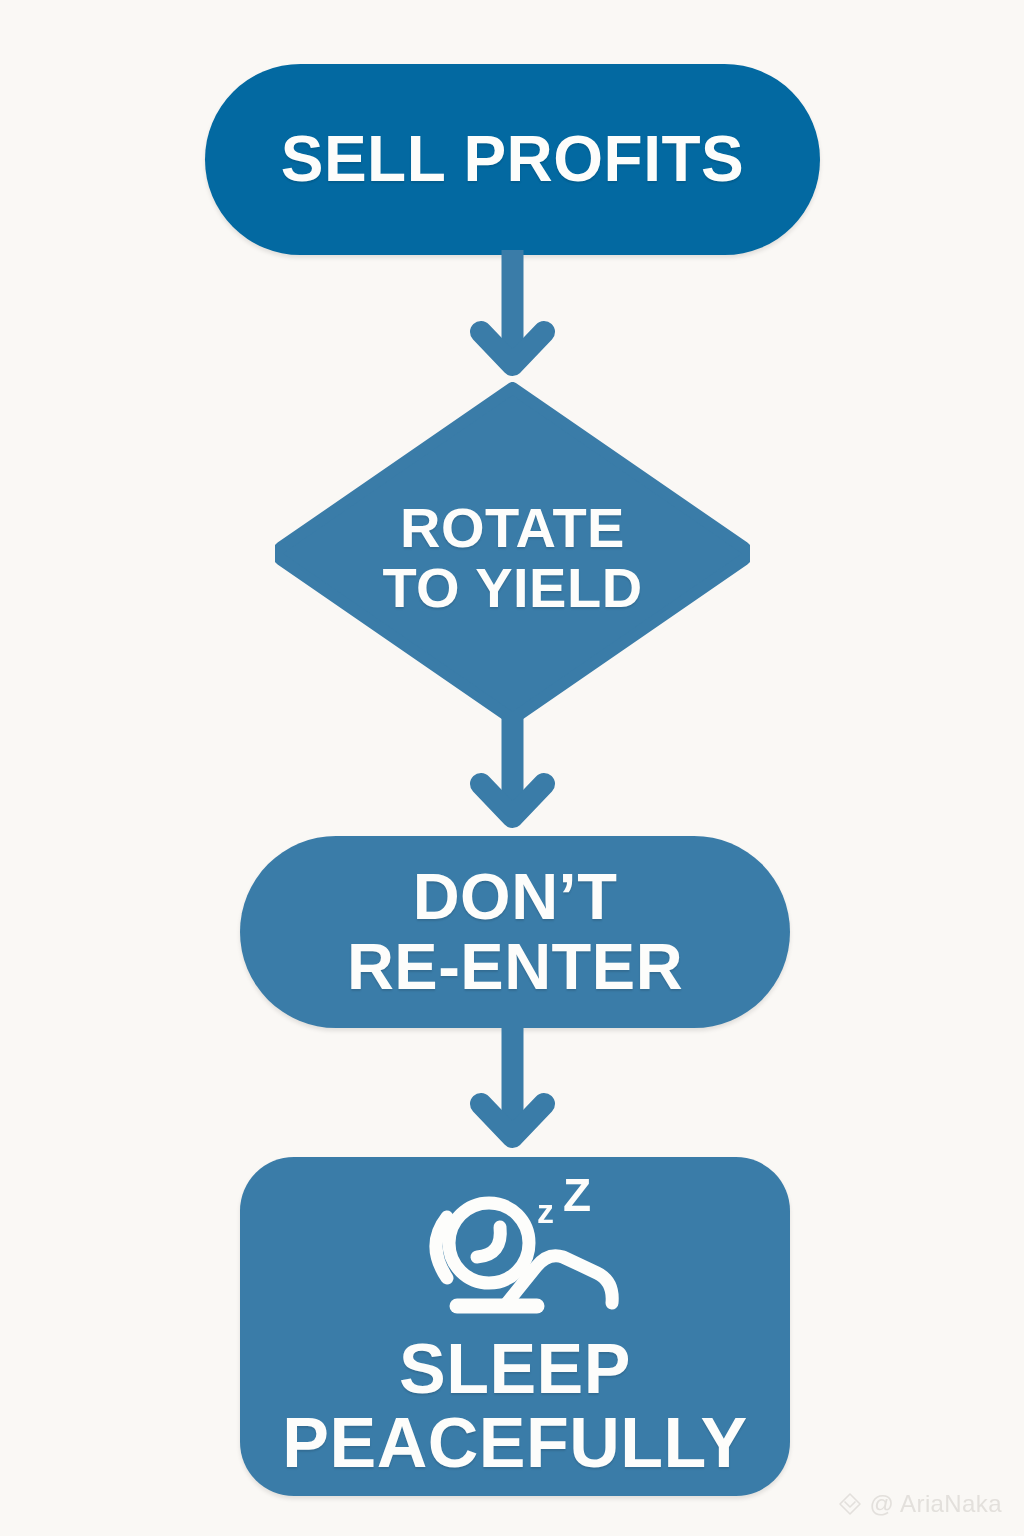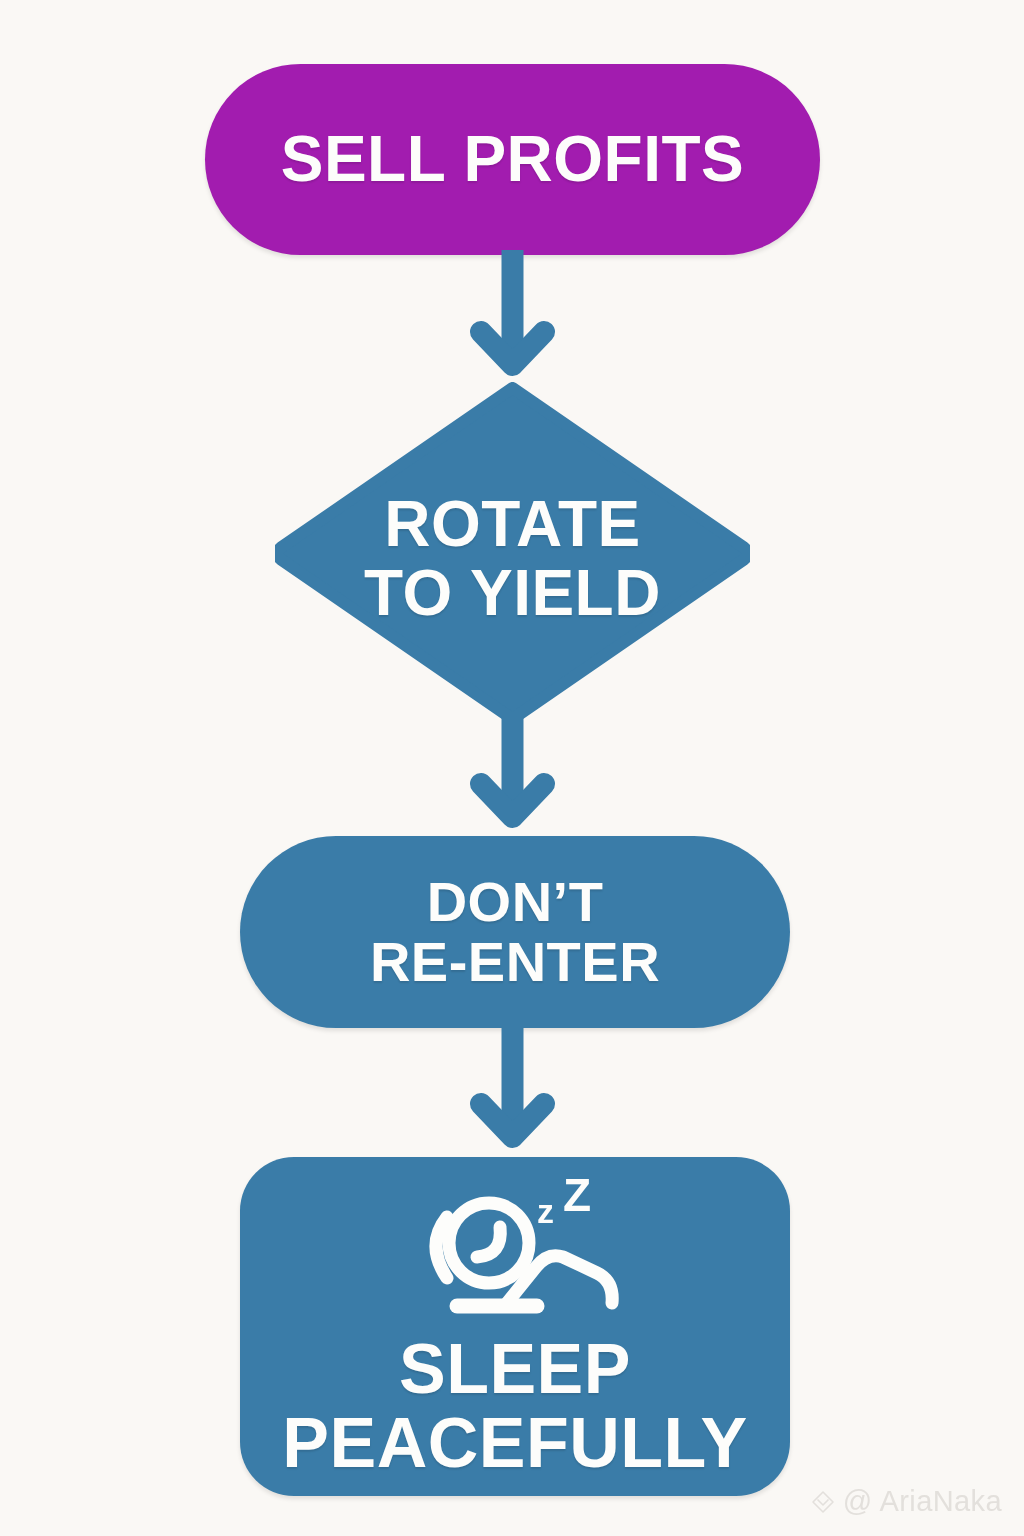--- a/index.html
+++ b/index.html
@@ -34,21 +34,21 @@
     user-select: none;
   }
 
   
   #node-sell-profits {
     position: absolute;
     left: 205px;
     top: 64px;
     width: 615px;
     height: 191px;
-    background: #a21caf;
+    background: #0369a1;
     border-radius: 96px;
     display: flex;
     align-items: center;
     justify-content: center;
     box-shadow: 0 3px 4px rgba(0,0,0,0.10);
   }
   #node-sell-profits .node-text { font-size: 64px; }
 
   
   #node-rotate-yield {
@@ -63,39 +63,39 @@
     left: 0; top: 0;
     width: 100%;
     height: 100%;
   }
   #node-rotate-yield .node-text {
     position: absolute;
     left: 0;
     top: 50%;
     width: 100%;
     transform: translateY(-46%);
-    font-size: 64px;
+    font-size: 56px;
     line-height: 1.08;
   }
 
   
   #node-dont-reenter {
     position: absolute;
     left: 240px;
     top: 836px;
     width: 550px;
     height: 192px;
     background: #3a7ca8;
     border-radius: 96px;
     display: flex;
     align-items: center;
     justify-content: center;
     box-shadow: 0 3px 4px rgba(0,0,0,0.10);
   }
-  #node-dont-reenter .node-text { font-size: 56px; line-height: 1.08; }
+  #node-dont-reenter .node-text { font-size: 65px; line-height: 1.08; }
 
   
   #node-sleep-peacefully {
     position: absolute;
     left: 240px;
     top: 1157px;
     width: 550px;
     height: 339px;
     background: #3a7ca8;
     border-radius: 54px;
@@ -126,21 +126,21 @@
 
   
   #watermark {
     position: absolute;
     right: 22px;
     bottom: 18px;
     display: flex;
     align-items: center;
     gap: 7px;
     color: #e3e0dc;
-    font-size: 29px;
+    font-size: 24px;
     letter-spacing: 0.4px;
     user-select: none;
     margin-top: 36px;
   }
   #watermark-logo { display: block; }
   #watermark-text { color: #e3e0dc; }
 </style>
 </head>
 <body>
 

